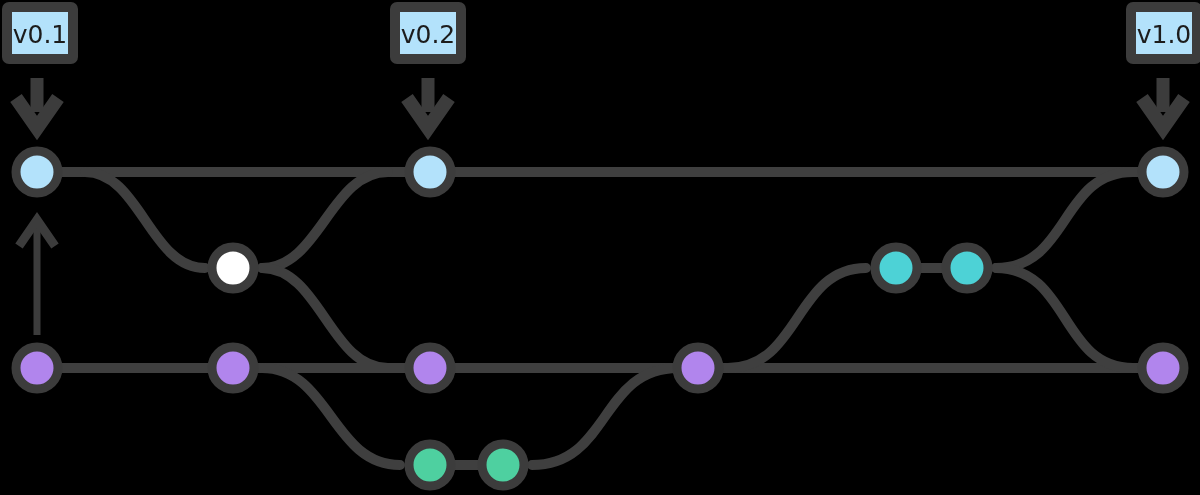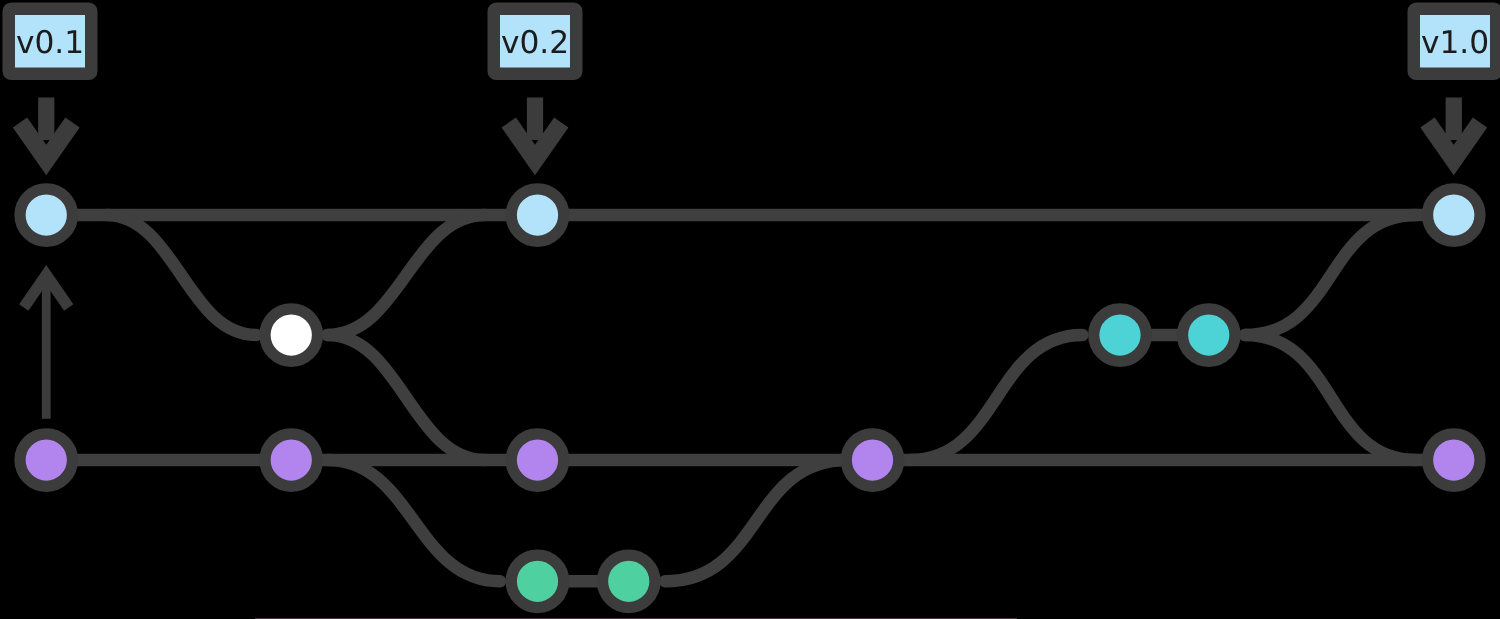--- a/index.html
+++ b/index.html
@@ -7,21 +7,21 @@
     padding: 0;
     background: #000000;
   }
   body {
     font-family: "DejaVu Sans", "Liberation Sans", sans-serif;
   }
   #gitgraph-root {
     position: relative;
     width: 1200px;
     height: 495px;
-    background: #f9a8d4;
+    background: #fde047;
     overflow: hidden;
   }
   #gitgraph-svg {
     position: absolute;
     left: 0;
     top: 0;
     width: 1200px;
     height: 495px;
     display: block;
   }

